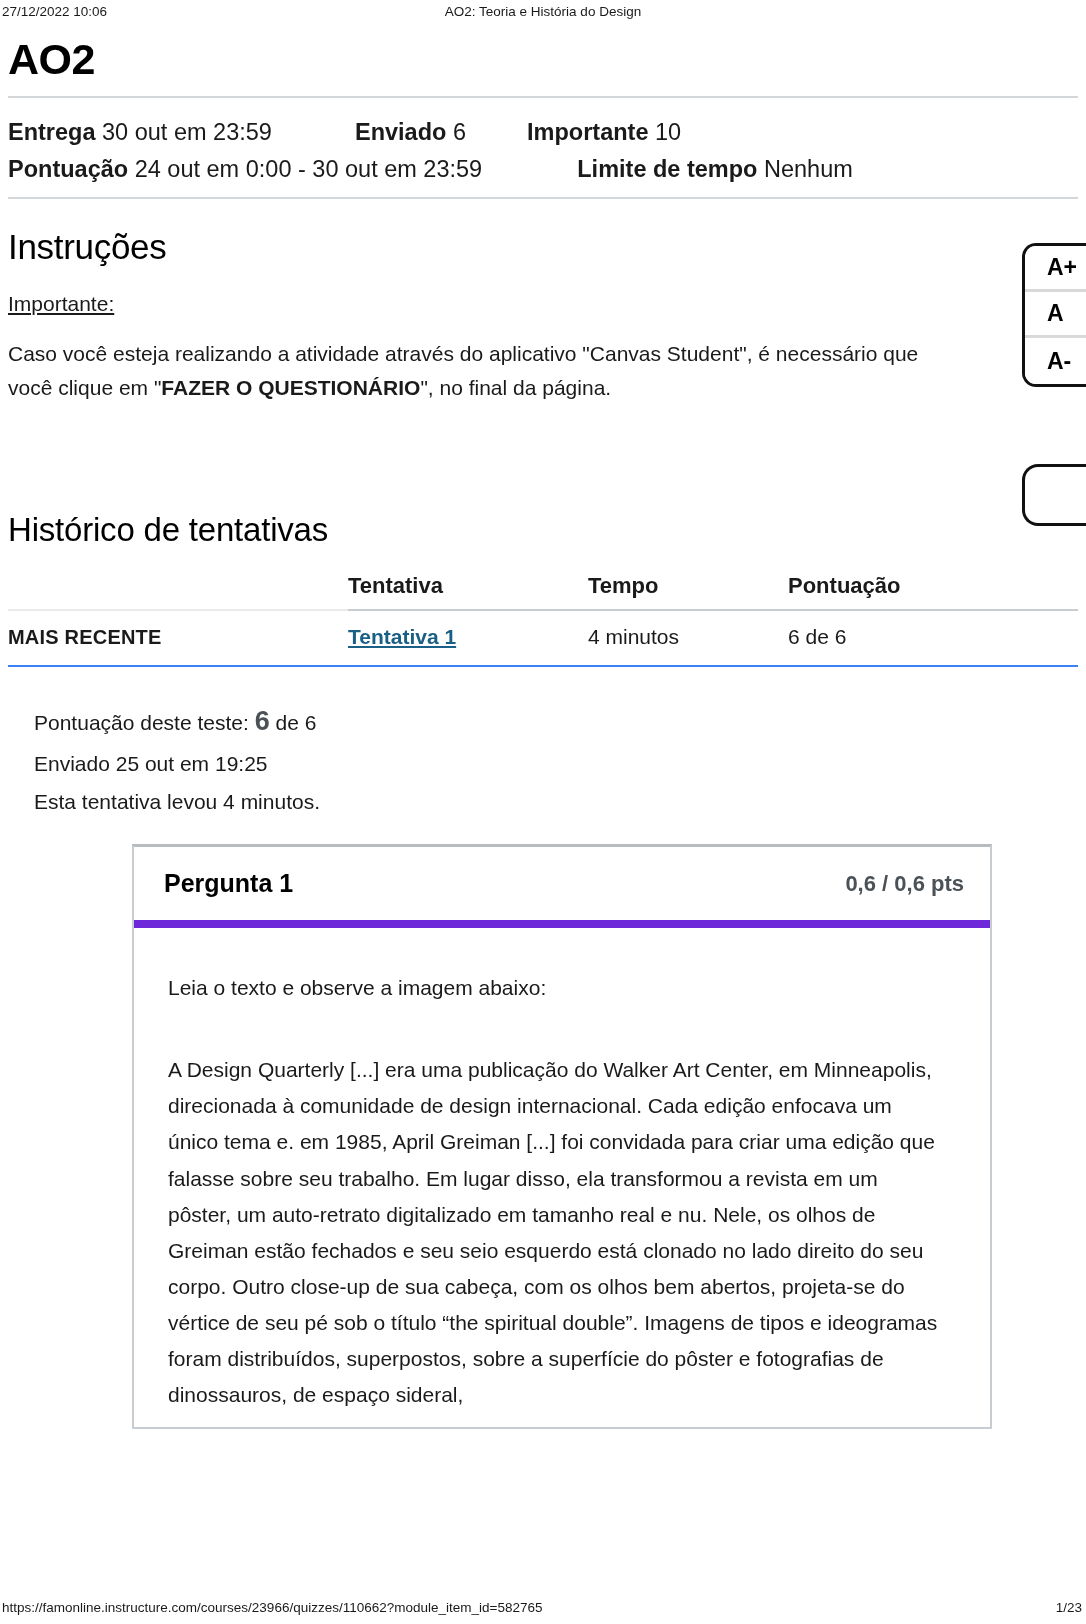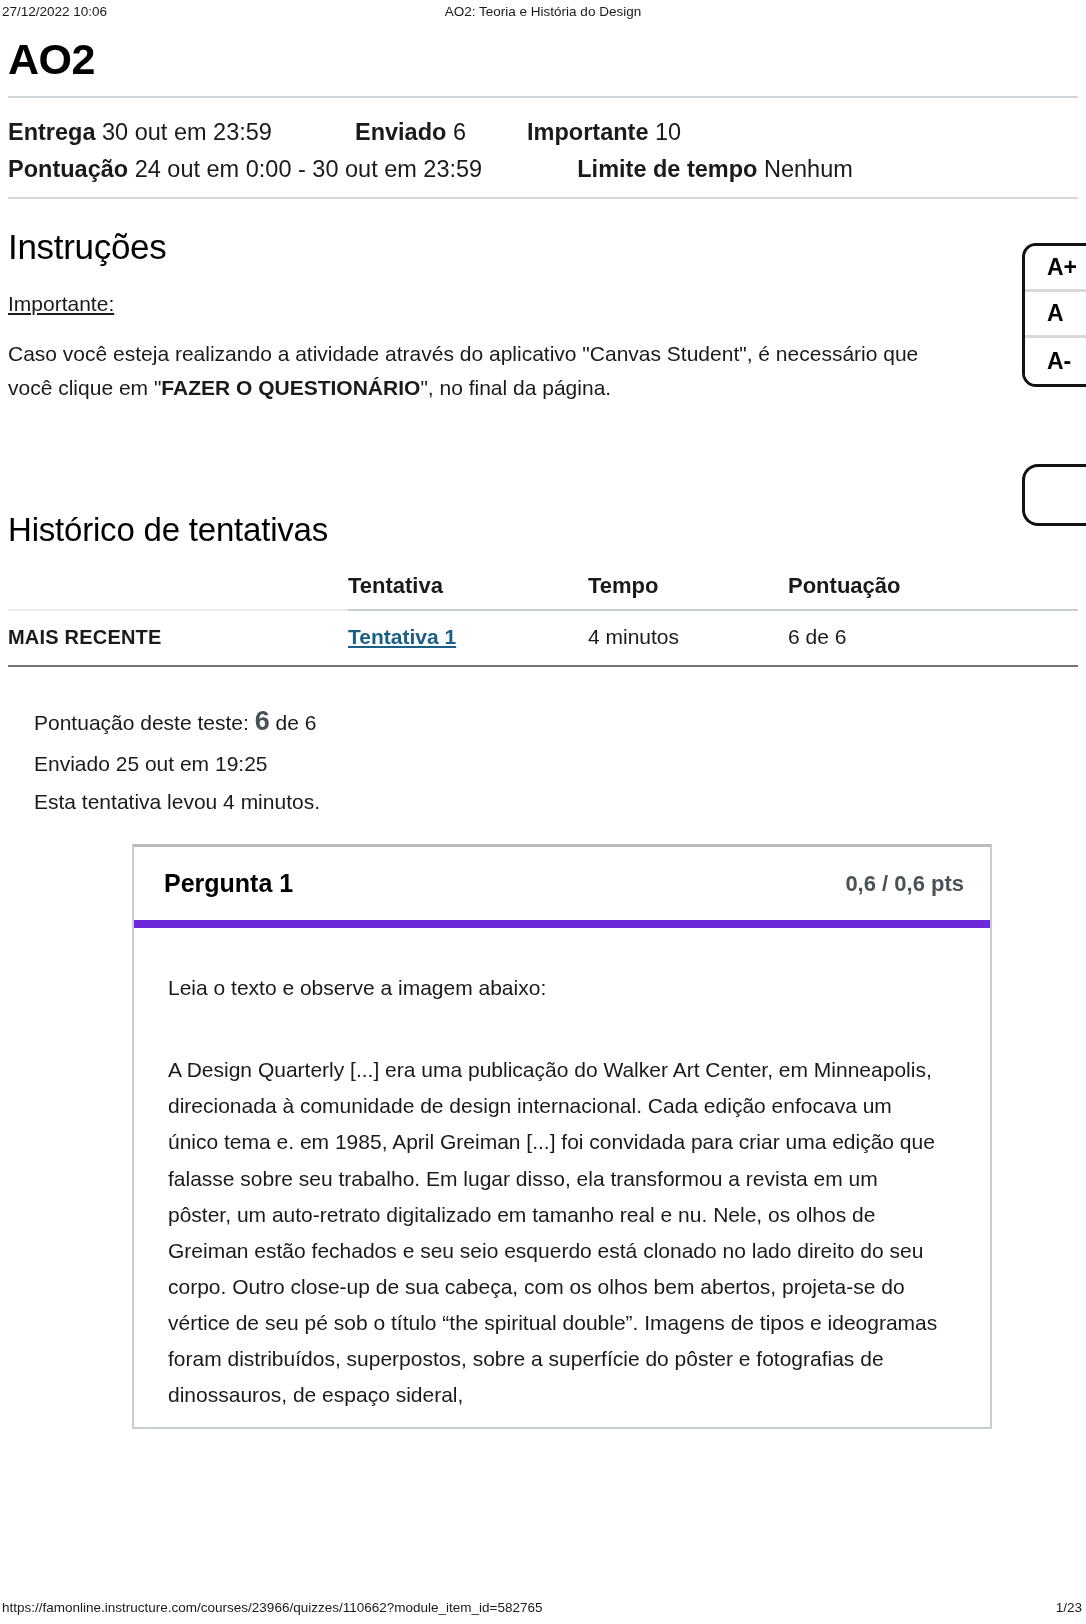--- a/index.html
+++ b/index.html
@@ -123,21 +123,21 @@
   table.attempts th {
     text-align: left;
     font-weight: bold;
     font-size: 22px;
     padding: 6px 0 10px 0;
     border-bottom: 2px solid #c7cdd1;
   }
   table.attempts th.blank { border-bottom: 2px solid #e8eaec; }
   table.attempts td {
     padding: 14px 0 16px 0;
-    border-bottom: 2px solid #737373;
+    border-bottom: 2px solid #3b82f6;
     vertical-align: top;
   }
   .col-kept   { width: 340px; }
   .col-attempt{ width: 240px; }
   .col-time   { width: 200px; }
   .kept-label {
     font-weight: bold;
     font-size: 20px;
     letter-spacing: 0.2px;
   }

